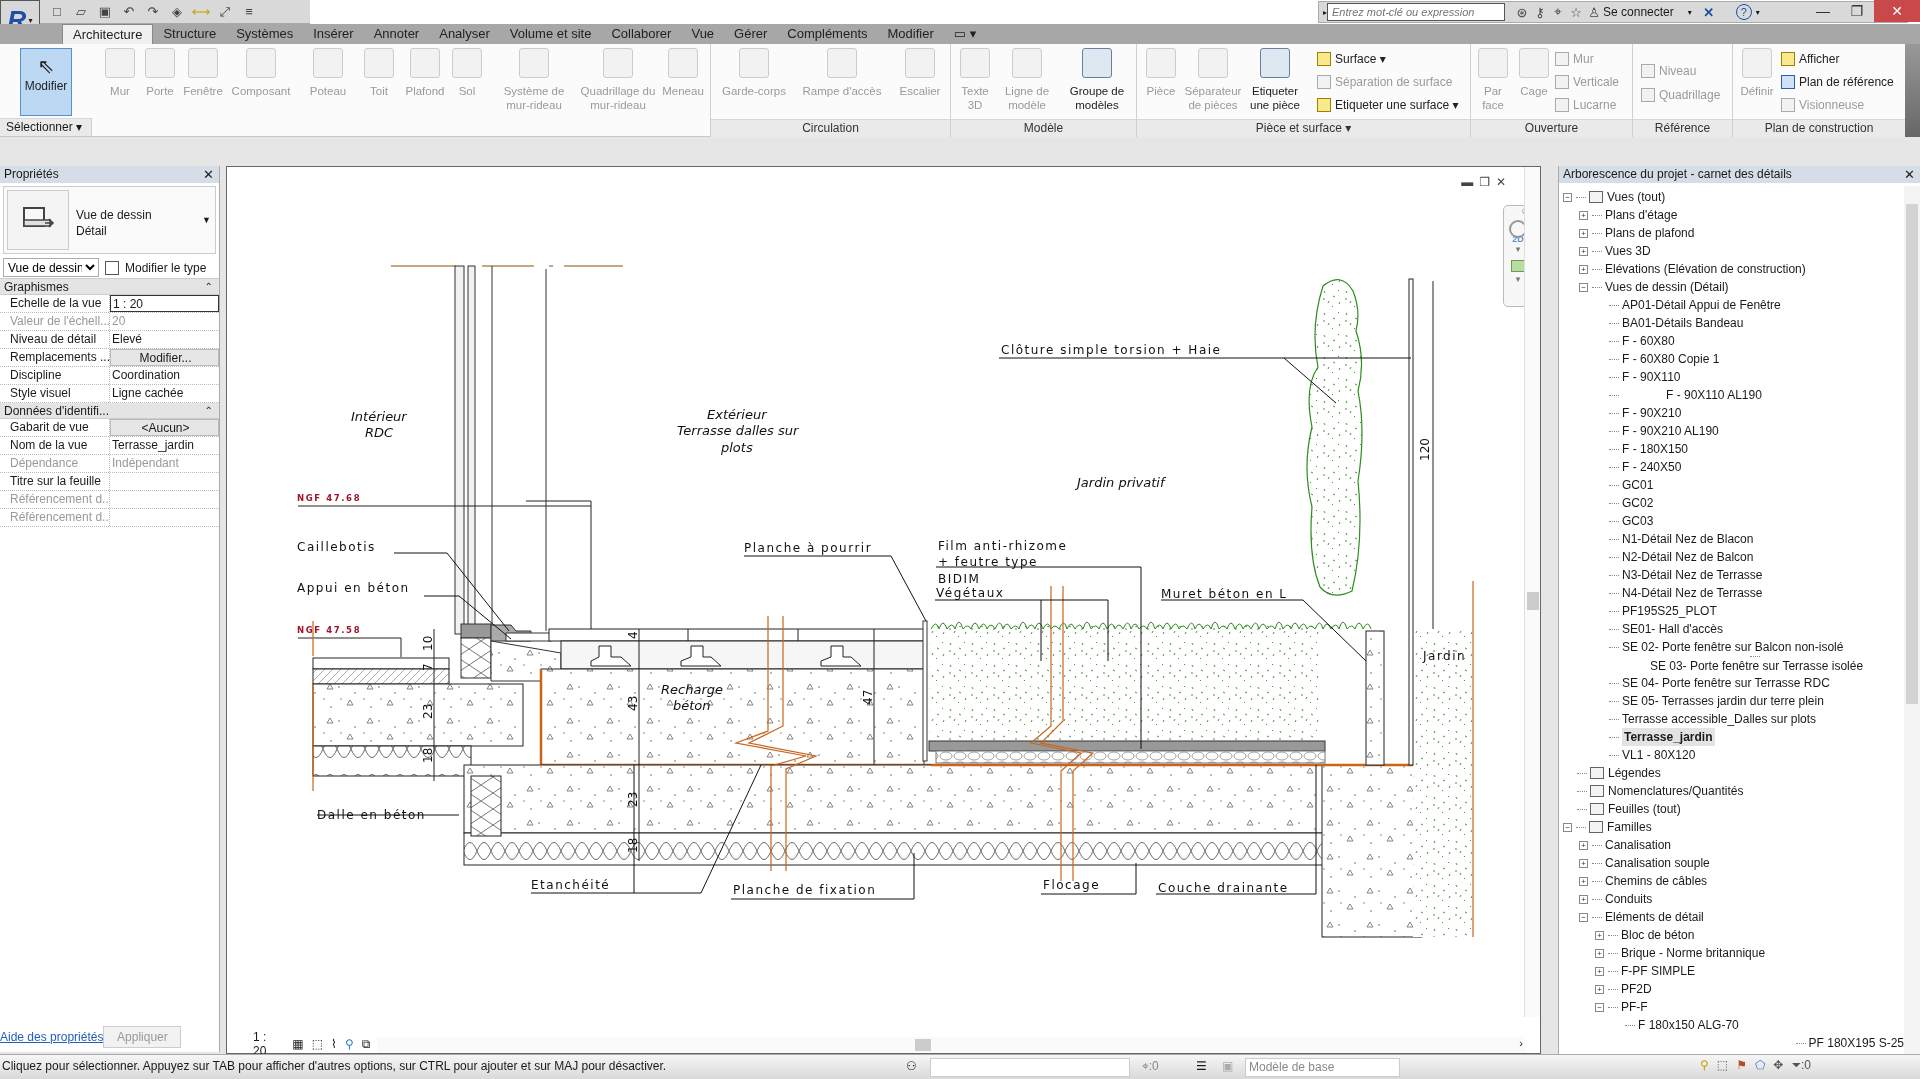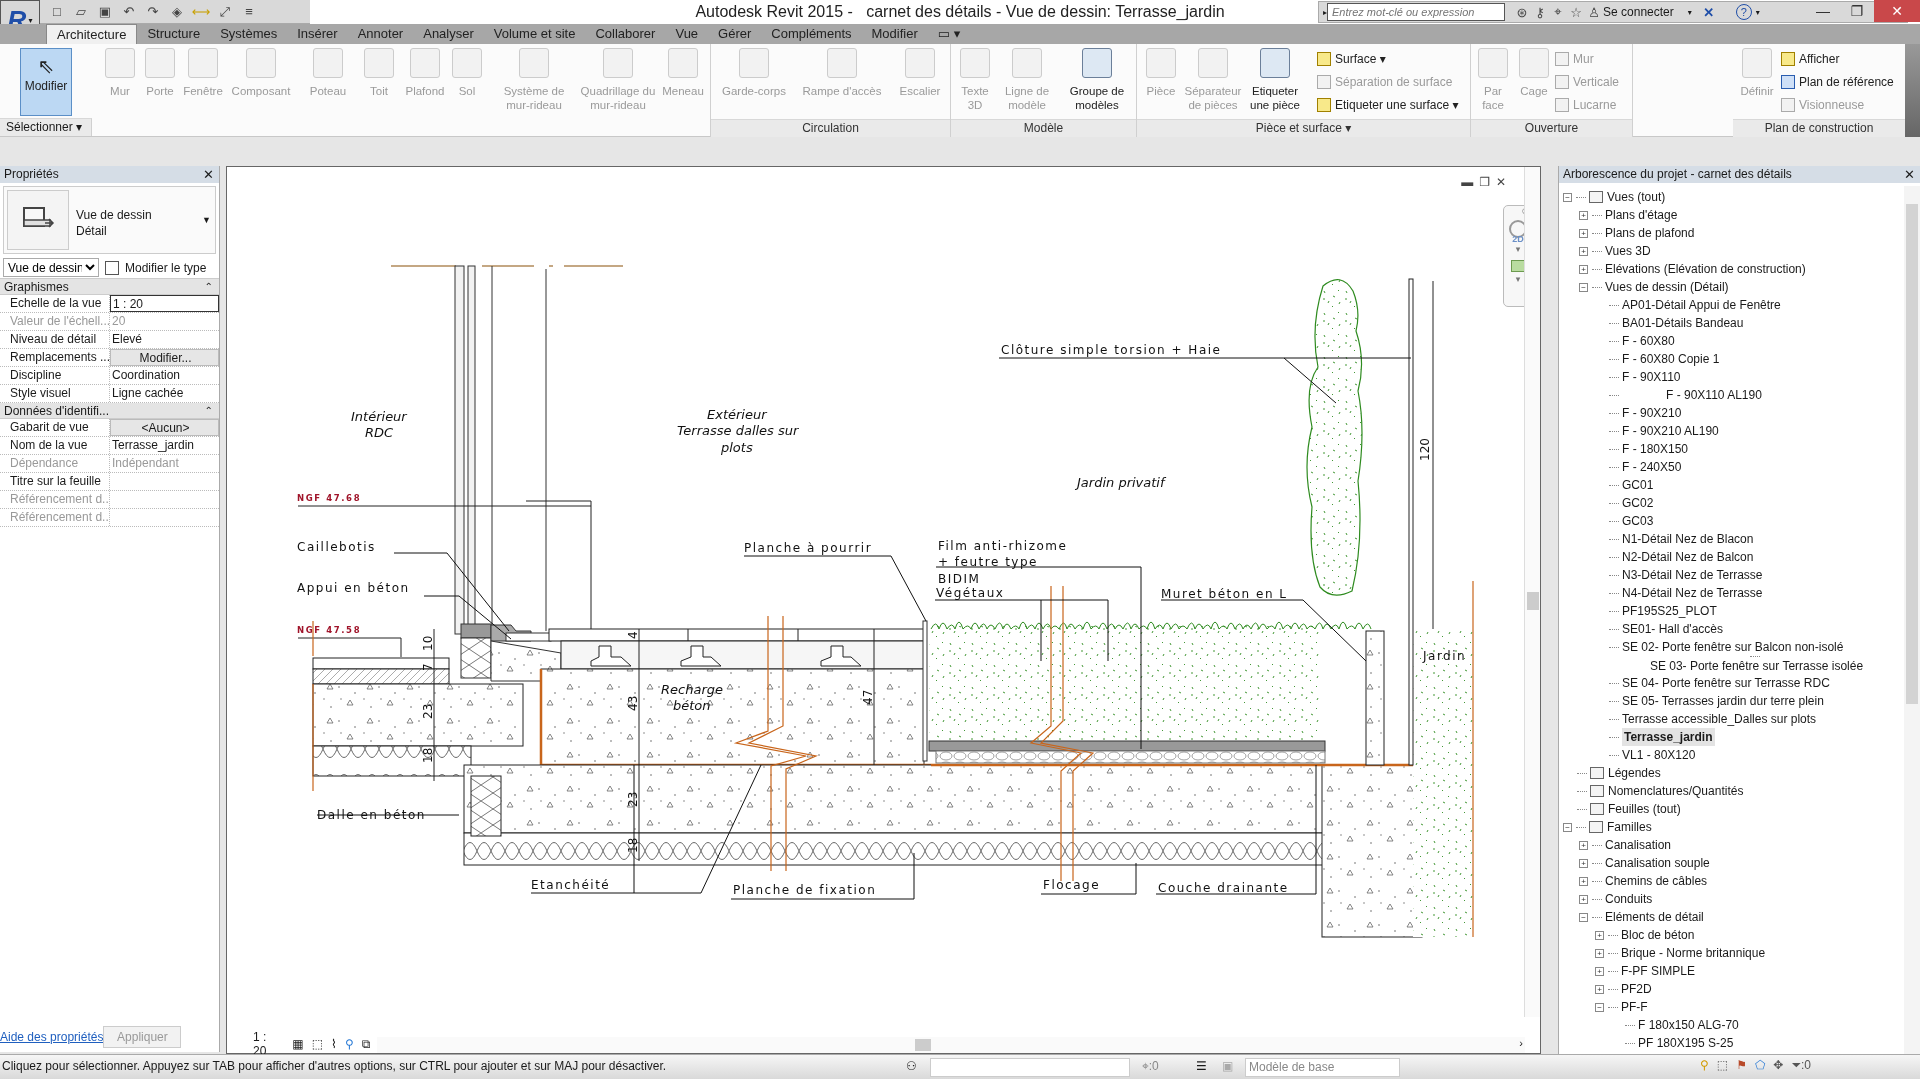--- a/index.html
+++ b/index.html
@@ -10,21 +10,21 @@
 #appbtn .r{font:bold 26px "Liberation Sans",sans-serif;color:#1f4ea8;font-style:italic}
 #qat{position:absolute;left:40px;top:0;height:24px;width:270px;background:#d9d9d9;border-bottom:1px solid #aaa;display:flex;align-items:center;gap:6px;padding-left:8px;color:#555;font-size:13px}
 #wintitle{position:absolute;left:0;right:0;top:3px;text-align:center;font-size:16px;color:#222}
 #searchbox{position:absolute;left:1318px;top:1px;width:590px;height:22px;background:#d9d9d9;border:1px solid #aaa;display:flex;align-items:center}
 #searchbox input{width:178px;height:18px;border:1px solid #555;font:italic 11px "Liberation Sans",sans-serif;padding-left:4px}
 .ic{display:inline-flex;align-items:center;justify-content:center;width:18px;height:18px;color:#444;font-size:13px}
 #winctl{position:absolute;right:0;top:0;display:flex;height:22px}
 #winctl div{width:34px;height:22px;display:flex;align-items:center;justify-content:center;font-size:14px;color:#333}
 #winctl .close{background:#c9484a;color:#fff;width:46px}
 
-#tabs{position:absolute;left:0;top:24px;width:1920px;height:20px;background:#a7a7a7;display:flex;padding-left:46px}
+#tabs{position:absolute;left:0;top:24px;width:1920px;height:20px;background:#a7a7a7;display:flex;padding-left:62px}
 .tab{padding:2px 10px 0;font-size:13px;color:#222;height:20px}
 .tab.active{background:#f0f0f0;border:1px solid #888;border-bottom:none}
 
 #ribbon{position:absolute;left:0;top:44px;width:1905px;height:93px;background:#fbfbfb;border-bottom:1px solid #c8c8c8}
 .rgroup{position:absolute;top:0;height:93px;border-right:1px solid #d0d0d0}
 .rgroup .glabel{position:absolute;left:0;right:0;bottom:0;height:18px;background:#eaeaea;border-top:1px solid #d8d8d8;text-align:center;font-size:12px;color:#333;line-height:17px}
 .rbtn{position:absolute;top:4px;text-align:center;font-size:11.5px;color:#9a9a9a;line-height:14px}
 .rbtn .glyph{display:block;margin:0 auto 6px;width:30px;height:30px;border:1px solid #ccc;border-radius:3px;background:#f2f2f2}
 .rbtn.on{color:#222}
 .rbtn.on .glyph{border-color:#6b7f99;background:#dde8f3}
@@ -98,21 +98,20 @@
     <span class="ic">□</span>
     <span class="ic">▱</span>
     <span class="ic">▣</span>
     <span class="ic">↶</span>
     <span class="ic">↷</span>
     <span class="ic">◈</span>
     <span class="ic" style="color:#c8a000">⟷</span>
     <span class="ic">⤢</span>
     <span class="ic">≡</span>
   </div>
-  <div id="wintitle"><span>Autodesk Revit 2015 -</span>&nbsp;&nbsp;&nbsp;<span>carnet des détails - Vue de dessin: Terrasse_jardin</span></div>
   <div id="searchbox">
     <span style="font-size:8px;margin-left:4px">▸</span>
     <input placeholder="Entrez mot-clé ou expression" style="">
     <span class="ic" style="margin-left:8px">⊛</span>
     <span class="ic">⚷</span>
     <span class="ic">⌖</span>
     <span class="ic">☆</span>
     <span class="ic">♙</span>
     <span style="font-size:12px">Se connecter</span>
     <span style="font-size:8px;margin-left:14px">▾</span>
@@ -208,20 +207,31 @@
         <span class="sq"></span>
         <span>Verticale</span>
       </div>
     <div class="rsmall" style="left:84px;top:52px">
         <span class="sq"></span>
         <span>Lucarne</span>
       </div>
     <div class="glabel">Ouverture</div>
   </div>
 
+  <div class="rgroup" style="left:1633px;width:100px">
+    <div class="rsmall" style="left:8px;top:18px">
+        <span class="sq"></span>
+        <span>Niveau</span>
+      </div>
+    <div class="rsmall" style="left:8px;top:42px">
+        <span class="sq"></span>
+        <span>Quadrillage</span>
+      </div>
+    <div class="glabel">Référence</div>
+  </div>
 
   <div class="rgroup" style="left:1733px;width:172px;border-right:none">
     <div class="rbtn" style="left:4px;width:40px"><span class="glyph"></span><span>Définir</span></div>
     <div class="rsmall on" style="left:48px;top:6px">
         <span class="sq"></span>
         <span>Afficher</span>
       </div>
     <div class="rsmall on" style="left:48px;top:29px">
         <span class="sq" style="background:#cfe0f7;border-color:#2a5db0"></span>
         <span>Plan de référence</span>
@@ -710,21 +720,21 @@
       </div>
       <div class="node" style="padding-left: 32px;">
         <span class="tg">−</span>
         <span class="dots"></span>
         <span class="t">PF-F</span>
       </div>
       <div class="node" style="padding-left: 62px;">
         <span class="dots"></span>
         <span class="t">F 180x150 ALG-70</span>
       </div>
-      <div class="node" style="padding-left: 62px;">
+      <div class="node" style="padding-left: 62px; justify-content: flex-end;">
         <span class="dots"></span>
         <span class="t">PF 180X195 S-25</span>
       </div>
     </div>
   <div id="bscroll">
       <div class="thumb"></div>
     </div>
 </div>
 
 <div id="status">

